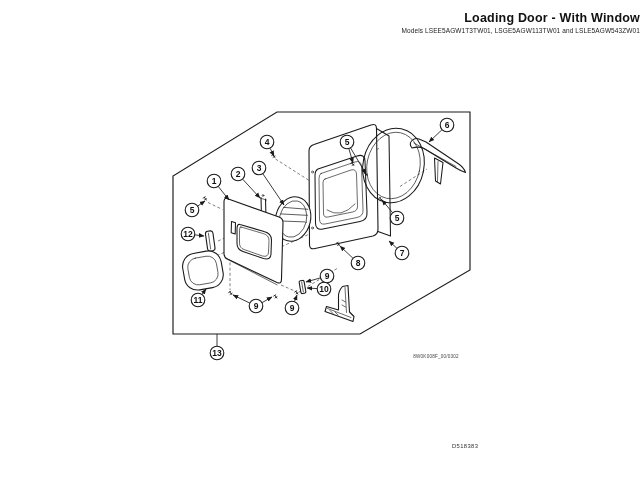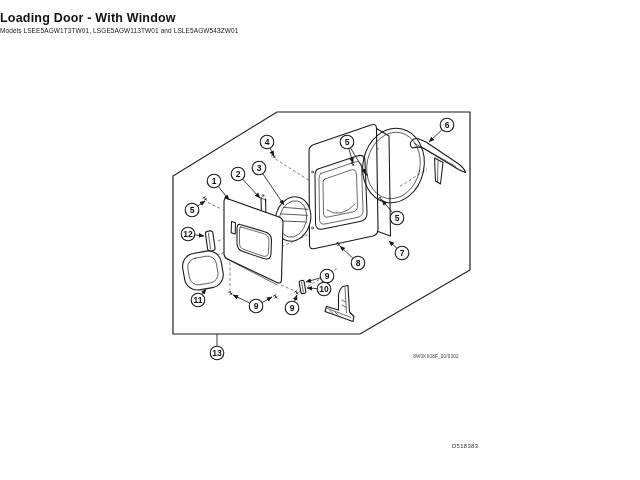--- a/index.html
+++ b/index.html
@@ -2,21 +2,21 @@
 <html><head>
 <meta charset="utf-8">
 <style>
   html,body{margin:0;padding:0;}
   body{
     width:640px;height:480px;position:relative;overflow:hidden;
     background:#ffffff;
     font-family:"Liberation Sans", sans-serif;
     color:#1a1a1a;
   }
-  .header{position:absolute;top:11px;left:0;right:0;text-align:left;line-height:1.15;}
+  .header{position:absolute;top:11px;left:0;right:0;text-align:right;line-height:1.15;}
   .doc-title{font-size:12.5px;font-weight:bold;letter-spacing:.2px;color:#111;}
   .doc-models{font-size:6.5px;margin-top:2px;color:#222;letter-spacing:.1px;}
   .page-code{
     position:absolute;left:452px;top:443px;font-size:5.8px;color:#333;letter-spacing:.4px;
   }
   svg{position:absolute;left:0;top:0;}
   .border-line{fill:none;stroke:#1a1a1a;stroke-width:1.15;stroke-linejoin:miter;}
   .part{fill:none;stroke:#1a1a1a;stroke-width:1.05;stroke-linejoin:round;stroke-linecap:round;}
   .partfill{fill:#ffffff;stroke:#1a1a1a;stroke-width:1.1;stroke-linejoin:round;}
   .thin{fill:none;stroke:#1a1a1a;stroke-width:0.65;stroke-linecap:round;}

